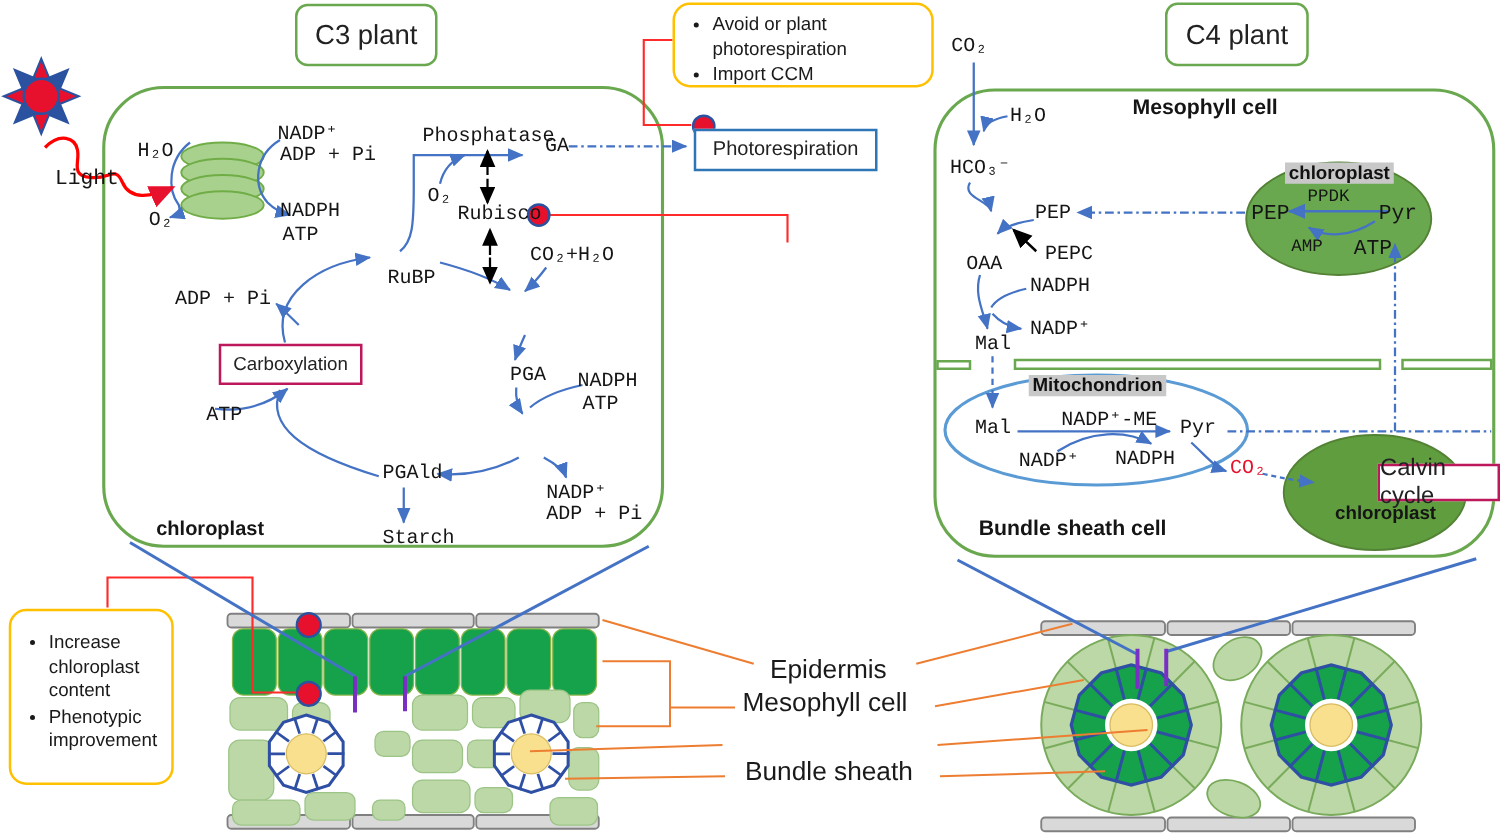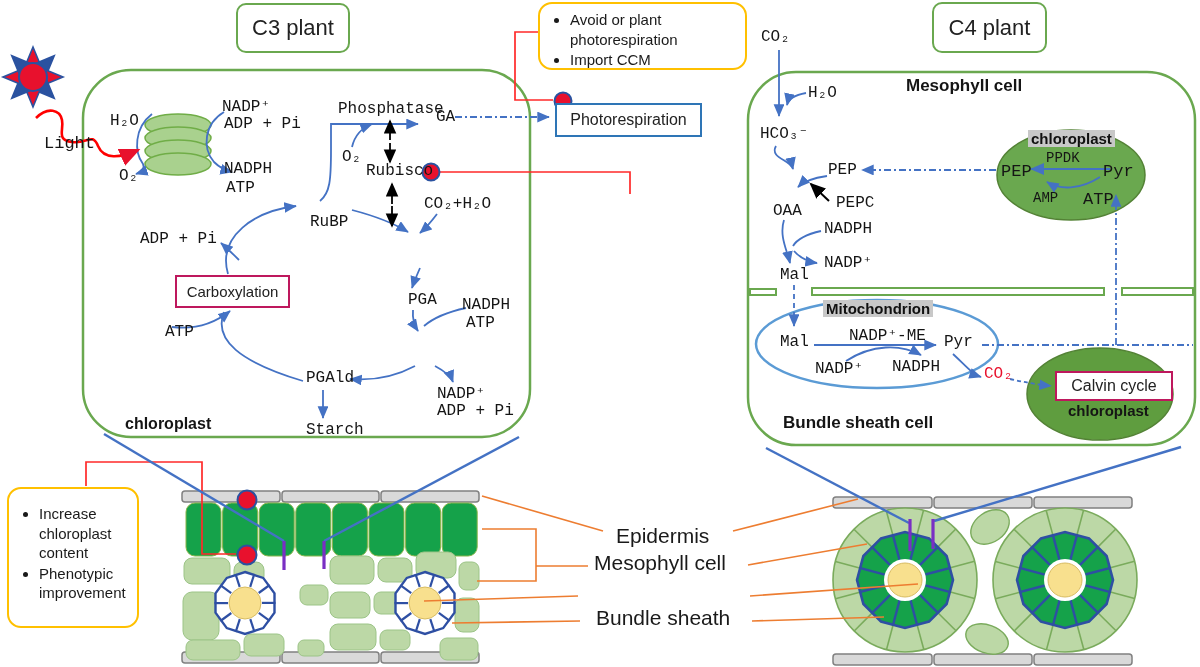--- a/index.html
+++ b/index.html
@@ -314,21 +314,21 @@
 </div>
 <div class="callout" style="left:7px;top:487px;width:132px;height:141px;padding-top:14px">
   <ul>
     <li>Increase chloroplast content</li>
     <li>Phenotypic improvement</li>
   </ul>
 </div>
 
 <div class="pbox strong" style="left:555px;top:103px;width:147px;height:34px">Photorespiration</div>
 <div class="pbox" style="left:175px;top:275px;width:115px;height:33px;font-size:15px">Carboxylation</div>
-<div class="pbox" style="left:1055px;top:371px;width:118px;height:30px;font-size:16px">Calvin cycle</div>
+<div class="pbox" style="left:1102px;top:371px;width:98px;height:30px;font-size:19px">Calvin cycle</div>
 
 <div class="lbl chem" style="left:44px;top:134px;font-size:17px">Light</div>
 <div class="lbl chem" style="left:110px;top:112px">H₂O</div>
 <div class="lbl chem" style="left:222px;top:96px">NADP⁺</div>
 <div class="lbl chem" style="left:224px;top:115px">ADP + Pi</div>
 <div class="lbl chem" style="left:224px;top:160px">NADPH</div>
 <div class="lbl chem" style="left:226px;top:179px">ATP</div>
 <div class="lbl chem" style="left:119px;top:167px">O₂</div>
 <div class="lbl chem" style="left:338px;top:100px">Phosphatase</div>
 <div class="lbl chem" style="left:436px;top:108px">GA</div>

